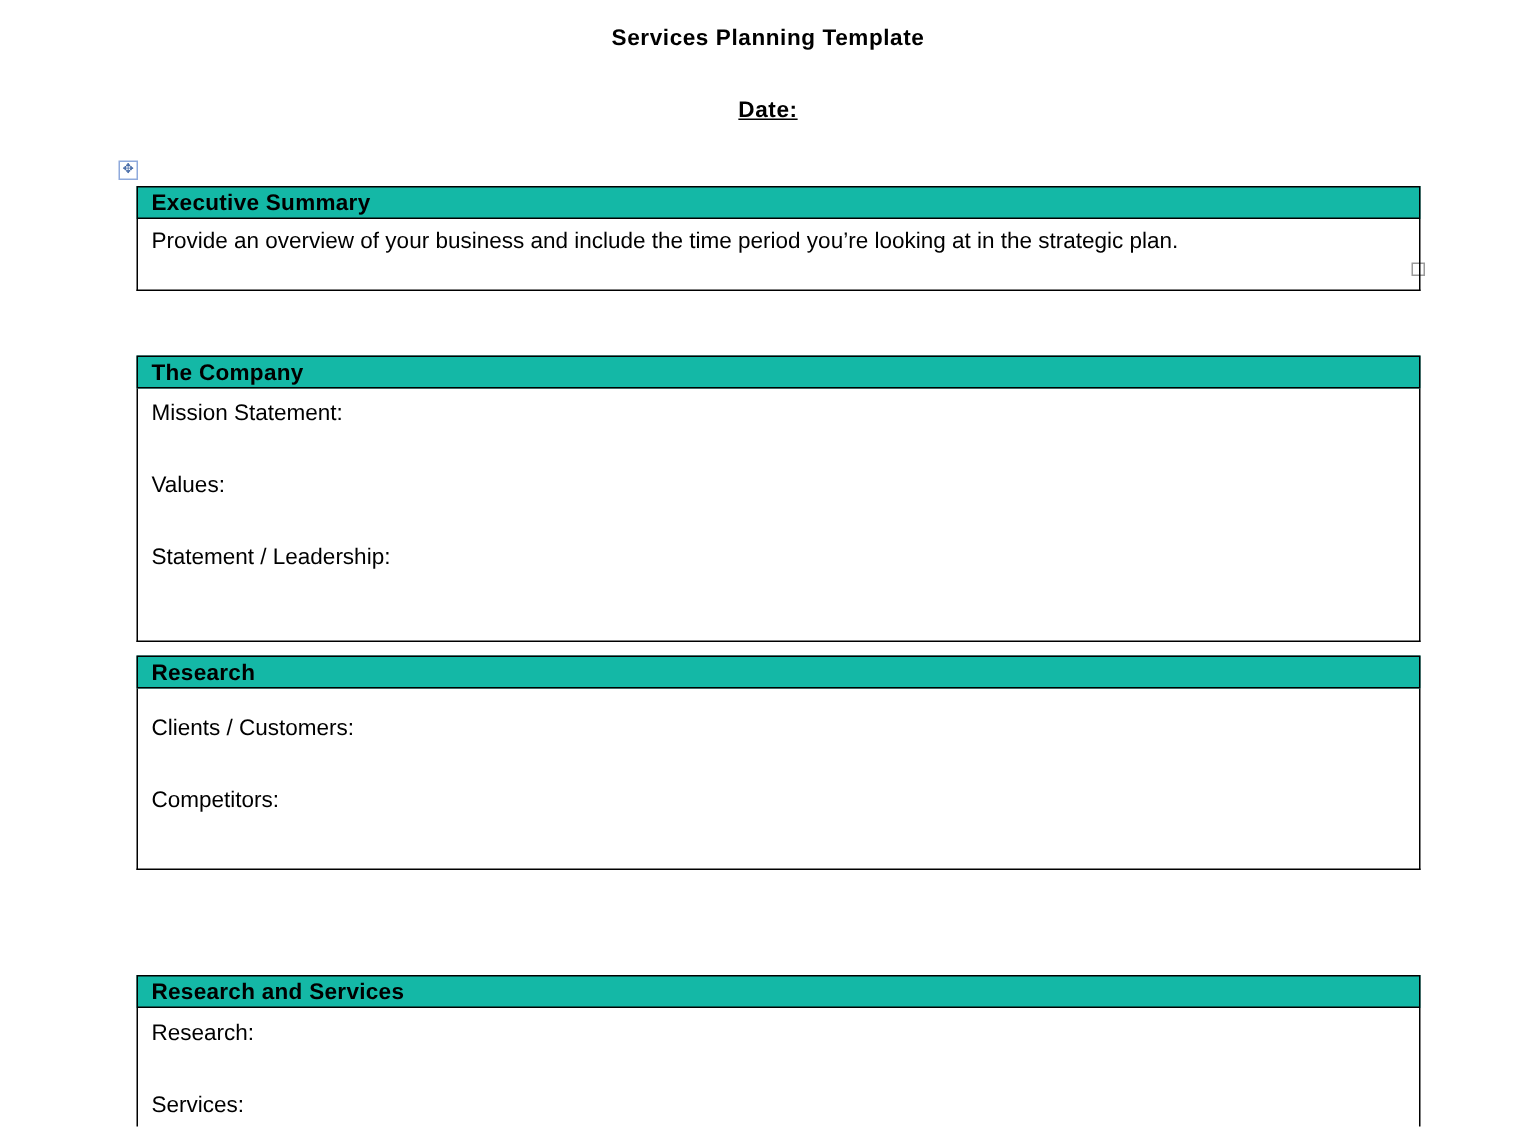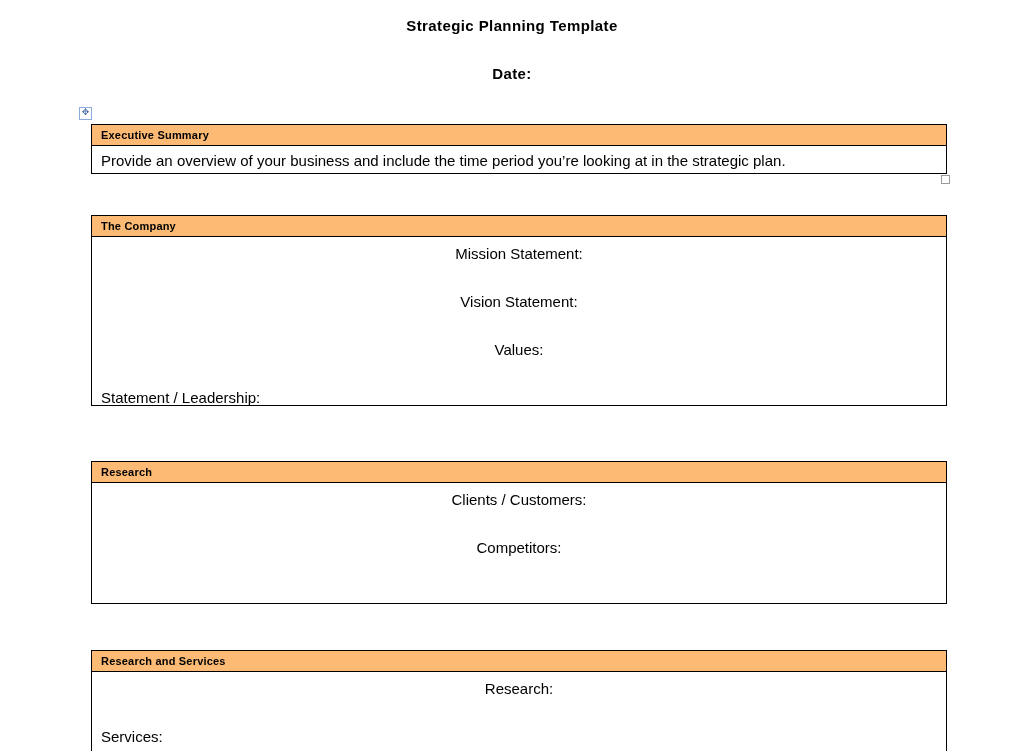--- a/index.html
+++ b/index.html
@@ -27,20 +27,21 @@
     font-weight: bold;
     letter-spacing: 0.4px;
     margin-top: 17px;
   }
   .doc-date {
     text-align: center;
     font-size: 15px;
     font-weight: bold;
     letter-spacing: 0.4px;
     margin-top: 31px;
+    text-decoration: underline;
   }
   .table-move-handle {
     position: absolute;
     left: 79px;
     top: 90px;
     width: 11px;
     height: 11px;
     border: 1px solid #8faadc;
     background: #ffffff;
     font-size: 9px;
@@ -58,82 +59,80 @@
     border: 1px solid #9a9a9a;
     background: #ffffff;
   }
   .section {
     position: absolute;
     left: 91px;
     width: 856px;
     box-sizing: border-box;
   }
   .section-header {
-    background: #fdba74;
+    background: #14b8a6;
     border: 1px solid #000000;
     box-sizing: border-box;
     height: 22px;
     line-height: 21px;
     padding-left: 9px;
-    font-size: 11px;
+    font-size: 15px;
     font-weight: bold;
     letter-spacing: 0.2px;
   }
   .section-body {
     border: 1px solid #000000;
     border-top: none;
     box-sizing: border-box;
     padding: 3px 9px 0 9px;
     font-size: 15px;
   }
   .body-line {
     line-height: 23px;
     padding-bottom: 1px;
     white-space: nowrap;
   }
   .body-line.spaced {
     margin-bottom: 24px;
-    text-align: center;
   }
   .body-line:last-child {
     margin-bottom: 0;
   }
   #sec-executive { top: 107px; }
-  #sec-executive .section-body { height: 28px; padding-top: 3px; }
-  #sec-company { top: 198px; }
+  #sec-executive .section-body { height: 48px; padding-top: 3px; }
+  #sec-company { top: 220px; }
   #sec-company .section-body { height: 169px; padding-top: 5px; }
-  #sec-research { top: 444px; }
-  #sec-research .section-body { height: 121px; padding-top: 5px; }
+  #sec-research { top: 420px; }
+  #sec-research .section-body { height: 121px; padding-top: 15px; }
   #sec-products { top: 633px; }
   #sec-products .section-body { height: 118px; padding-top: 5px; }
 </style>
 </head>
 <body>
 
 <div class="page">
 
-  <div class="doc-title">Strategic Planning Template</div>
+  <div class="doc-title">Services Planning Template</div>
 
   <div class="doc-date">Date:</div>
 
   <div class="table-move-handle">✥</div>
   <div class="table-resize-handle"></div>
 
   <div class="section" id="sec-executive">
     <div class="section-header">Executive Summary</div>
     <div class="section-body">
       <div class="body-line">Provide an overview of your business and include the time period you’re looking at in the strategic plan.</div>
     </div>
   </div>
 
   <div class="section" id="sec-company">
     <div class="section-header">The Company</div>
     <div class="section-body">
       <div class="body-line spaced">Mission Statement:</div>
-      <div class="body-line spaced">Vision Statement:</div>
       <div class="body-line spaced">Values:</div>
       <div class="body-line">Statement / Leadership:</div>
     </div>
   </div>
 
   <div class="section" id="sec-research">
     <div class="section-header">Research</div>
     <div class="section-body">
       <div class="body-line spaced">Clients / Customers:</div>
       <div class="body-line spaced">Competitors:</div>

